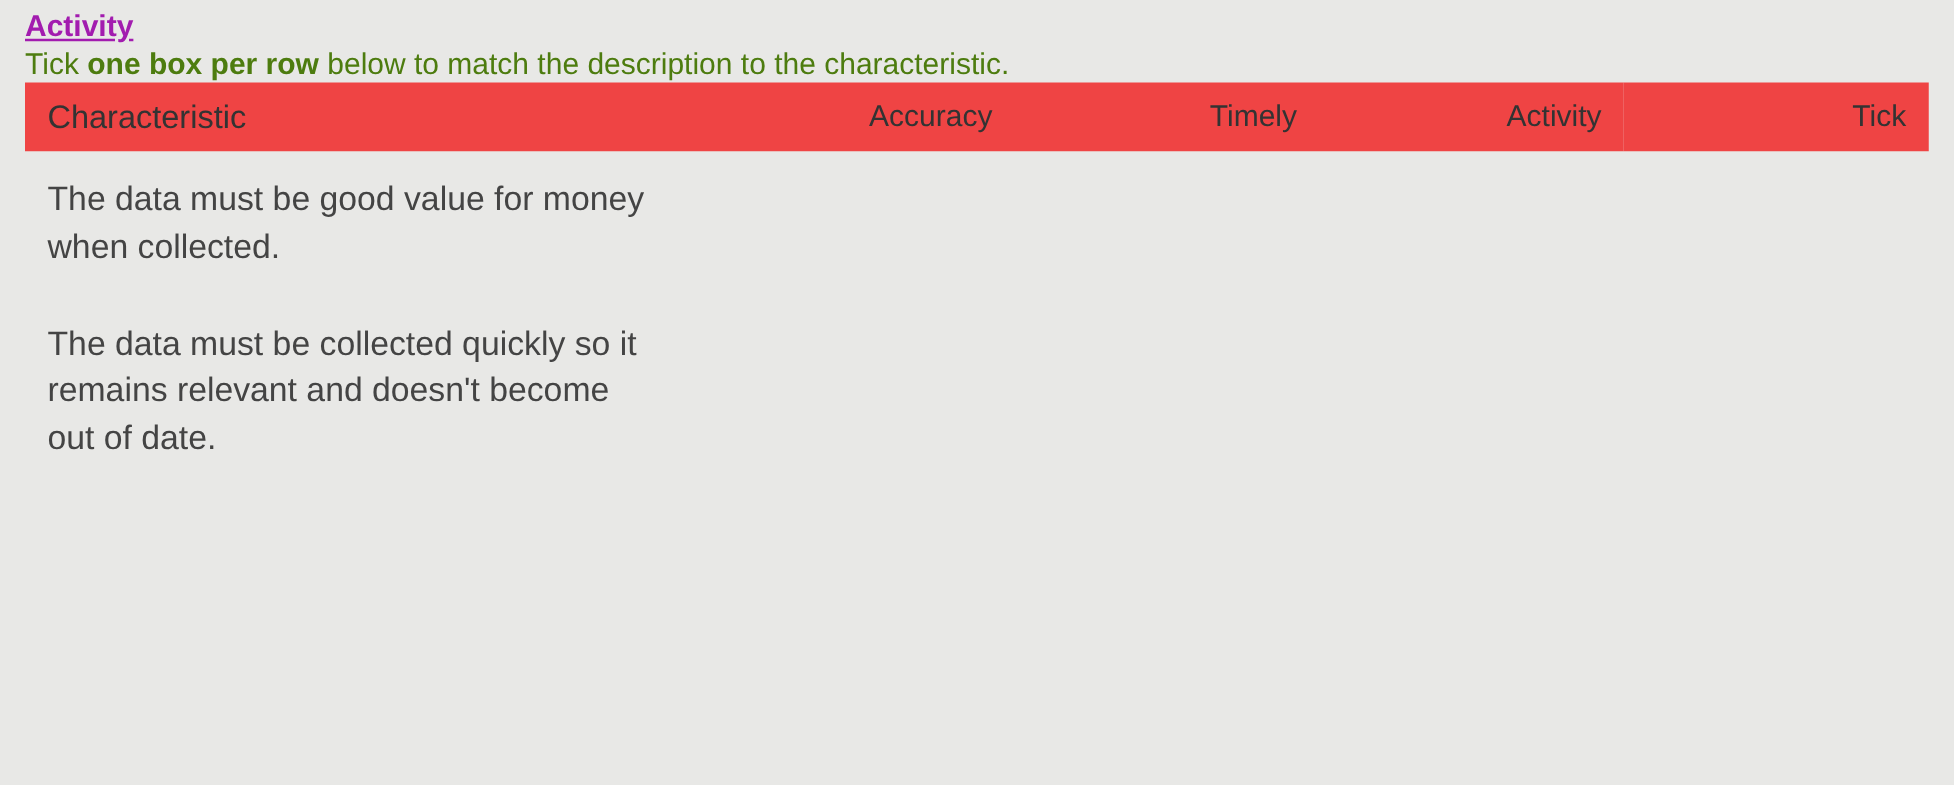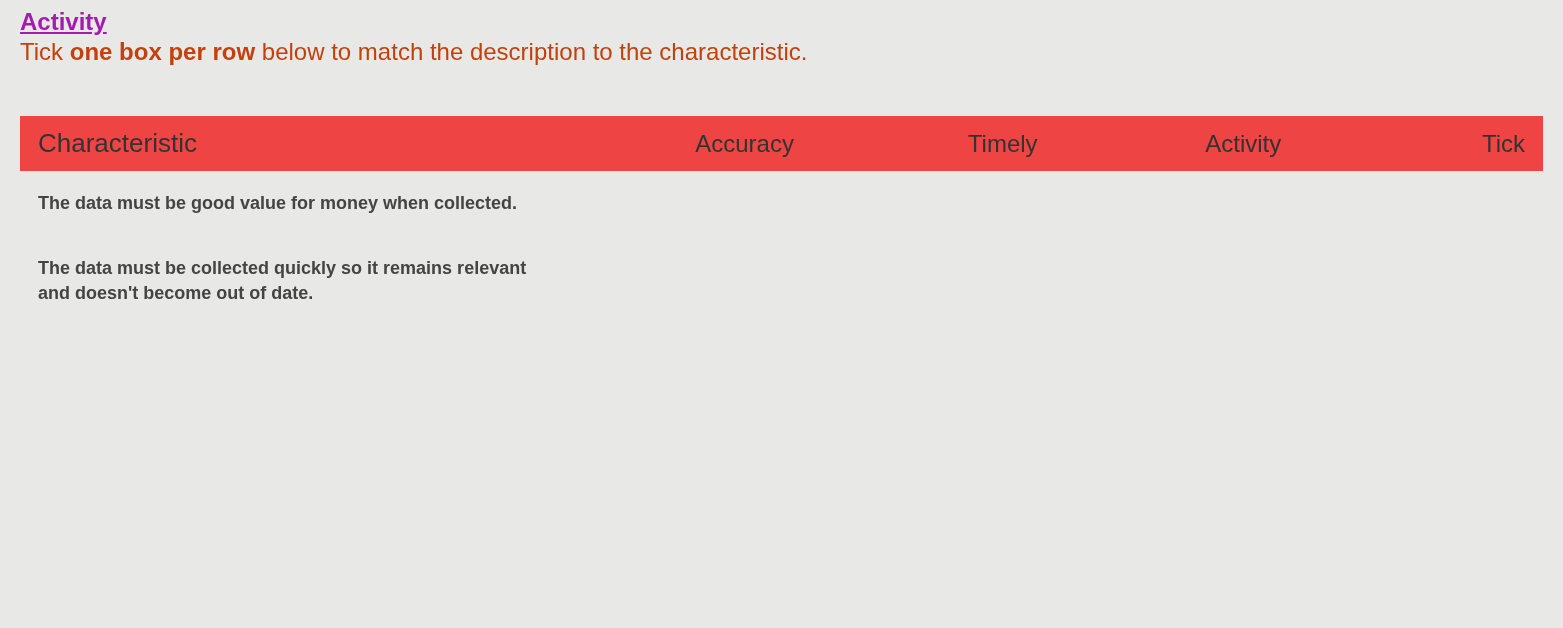--- a/index.html
+++ b/index.html
@@ -17,22 +17,21 @@
     }
     .heading {
       font-size: 24px;
       text-decoration: underline;
       color: #a21caf;
       margin-bottom: 2px;
       font-weight: 700;
     }
     .instruction {
       font-size: 24px;
-      color: #c2410c;
-      margin-bottom: 50px;
+      color: #4d7c0f;
       font-weight: 300;
     }
     .instruction .bold {
       font-weight: 600;
     }
     table {
       width: 100%;
       border-collapse: collapse;
     }
     thead tr {
@@ -49,24 +48,24 @@
       width: 36%;
       font-size: 26px;
     }
     th.col-opt {
       width: 16%;
       text-align: right;
       font-size: 24px;
     }
     tbody td {
       padding: 20px 18px;
-      font-size: 18px;
+      font-size: 27px;
       color: #444;
       vertical-align: top;
-      font-weight: 700;
+      font-weight: 400;
     }
     tbody td.desc {
       line-height: 1.4;
       padding-right: 40px;
     }
     tbody tr.tall td {
       padding-top: 28px;
       padding-bottom: 28px;
     }
     tbody tr.short td {

